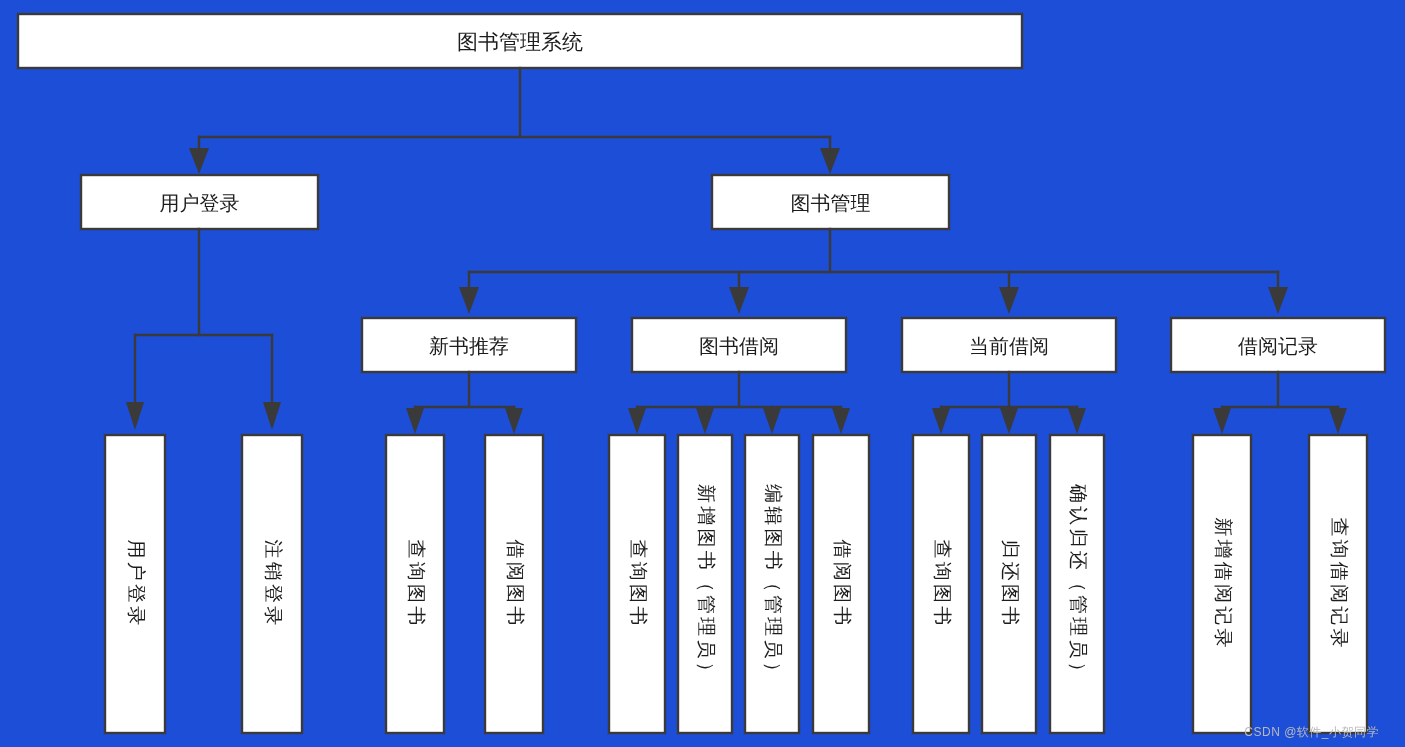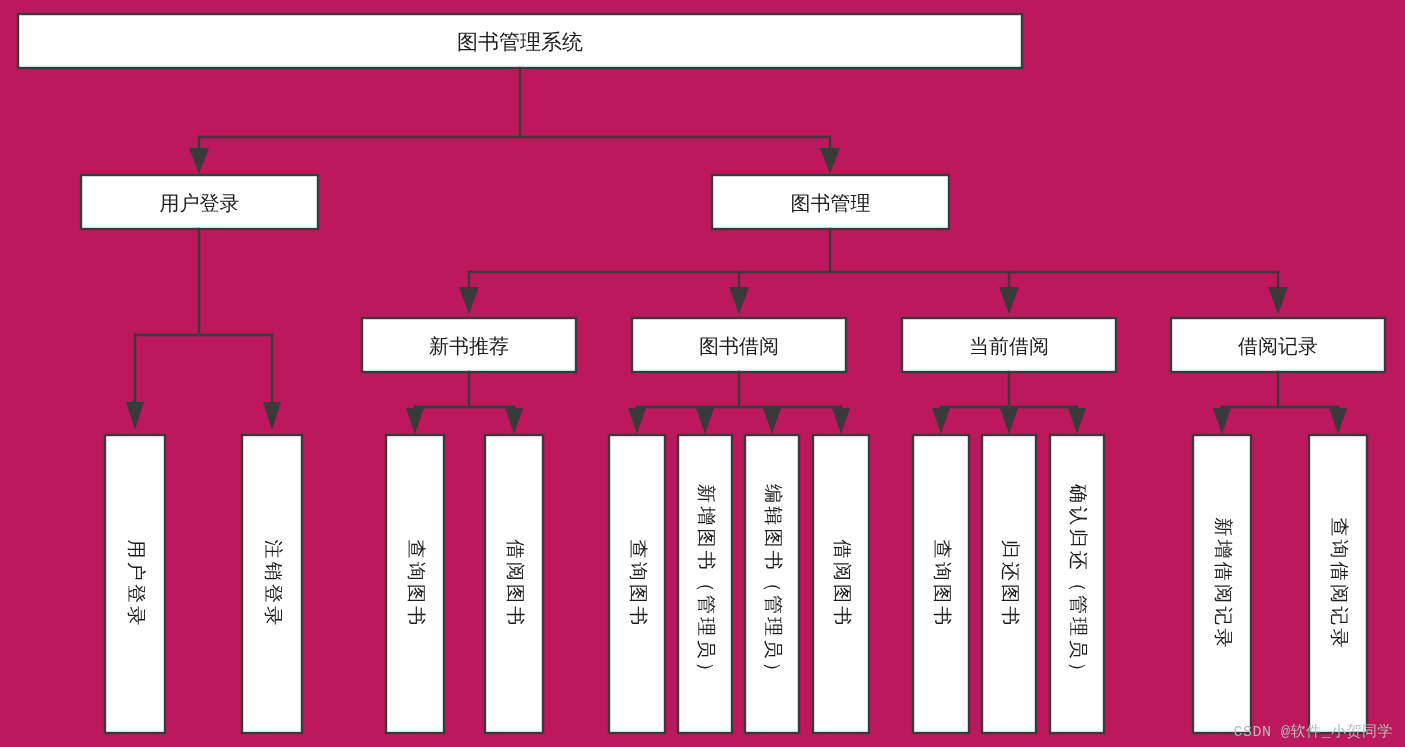--- a/index.html
+++ b/index.html
@@ -11,21 +11,21 @@
   body {
     width: 1405px;
     height: 747px;
     font-family: "DejaVu Sans", "Liberation Sans", sans-serif;
     overflow: hidden;
   }
   #diagram-root {
     position: relative;
     width: 1405px;
     height: 747px;
-    background: #be185d;
+    background: #1d4ed8;
   }
   svg#tree-svg {
     position: absolute;
     left: 0;
     top: 0;
     width: 1405px;
     height: 747px;
     display: block;
   }
   .node-box {
@@ -58,24 +58,24 @@
     font-family: "DejaVu Sans", "Liberation Sans", sans-serif;
     font-size: 19px;
     fill: #1c1c1c;
     letter-spacing: 3.2px;
     text-anchor: middle;
     dominant-baseline: middle;
     white-space: pre;
   }
   .watermark {
     position: absolute;
-    right: 12px;
+    right: 26px;
     bottom: 6px;
-    font-family: Liberation Mono, monospace;
-    font-size: 15px;
+    font-family: Liberation Sans, sans-serif;
+    font-size: 12px;
     color: #b9b9b9;
     letter-spacing: 0.5px;
     user-select: none;
     pointer-events: none;
   }
 </style>
 </head>
 <body>
 
 <div id="diagram-root">

